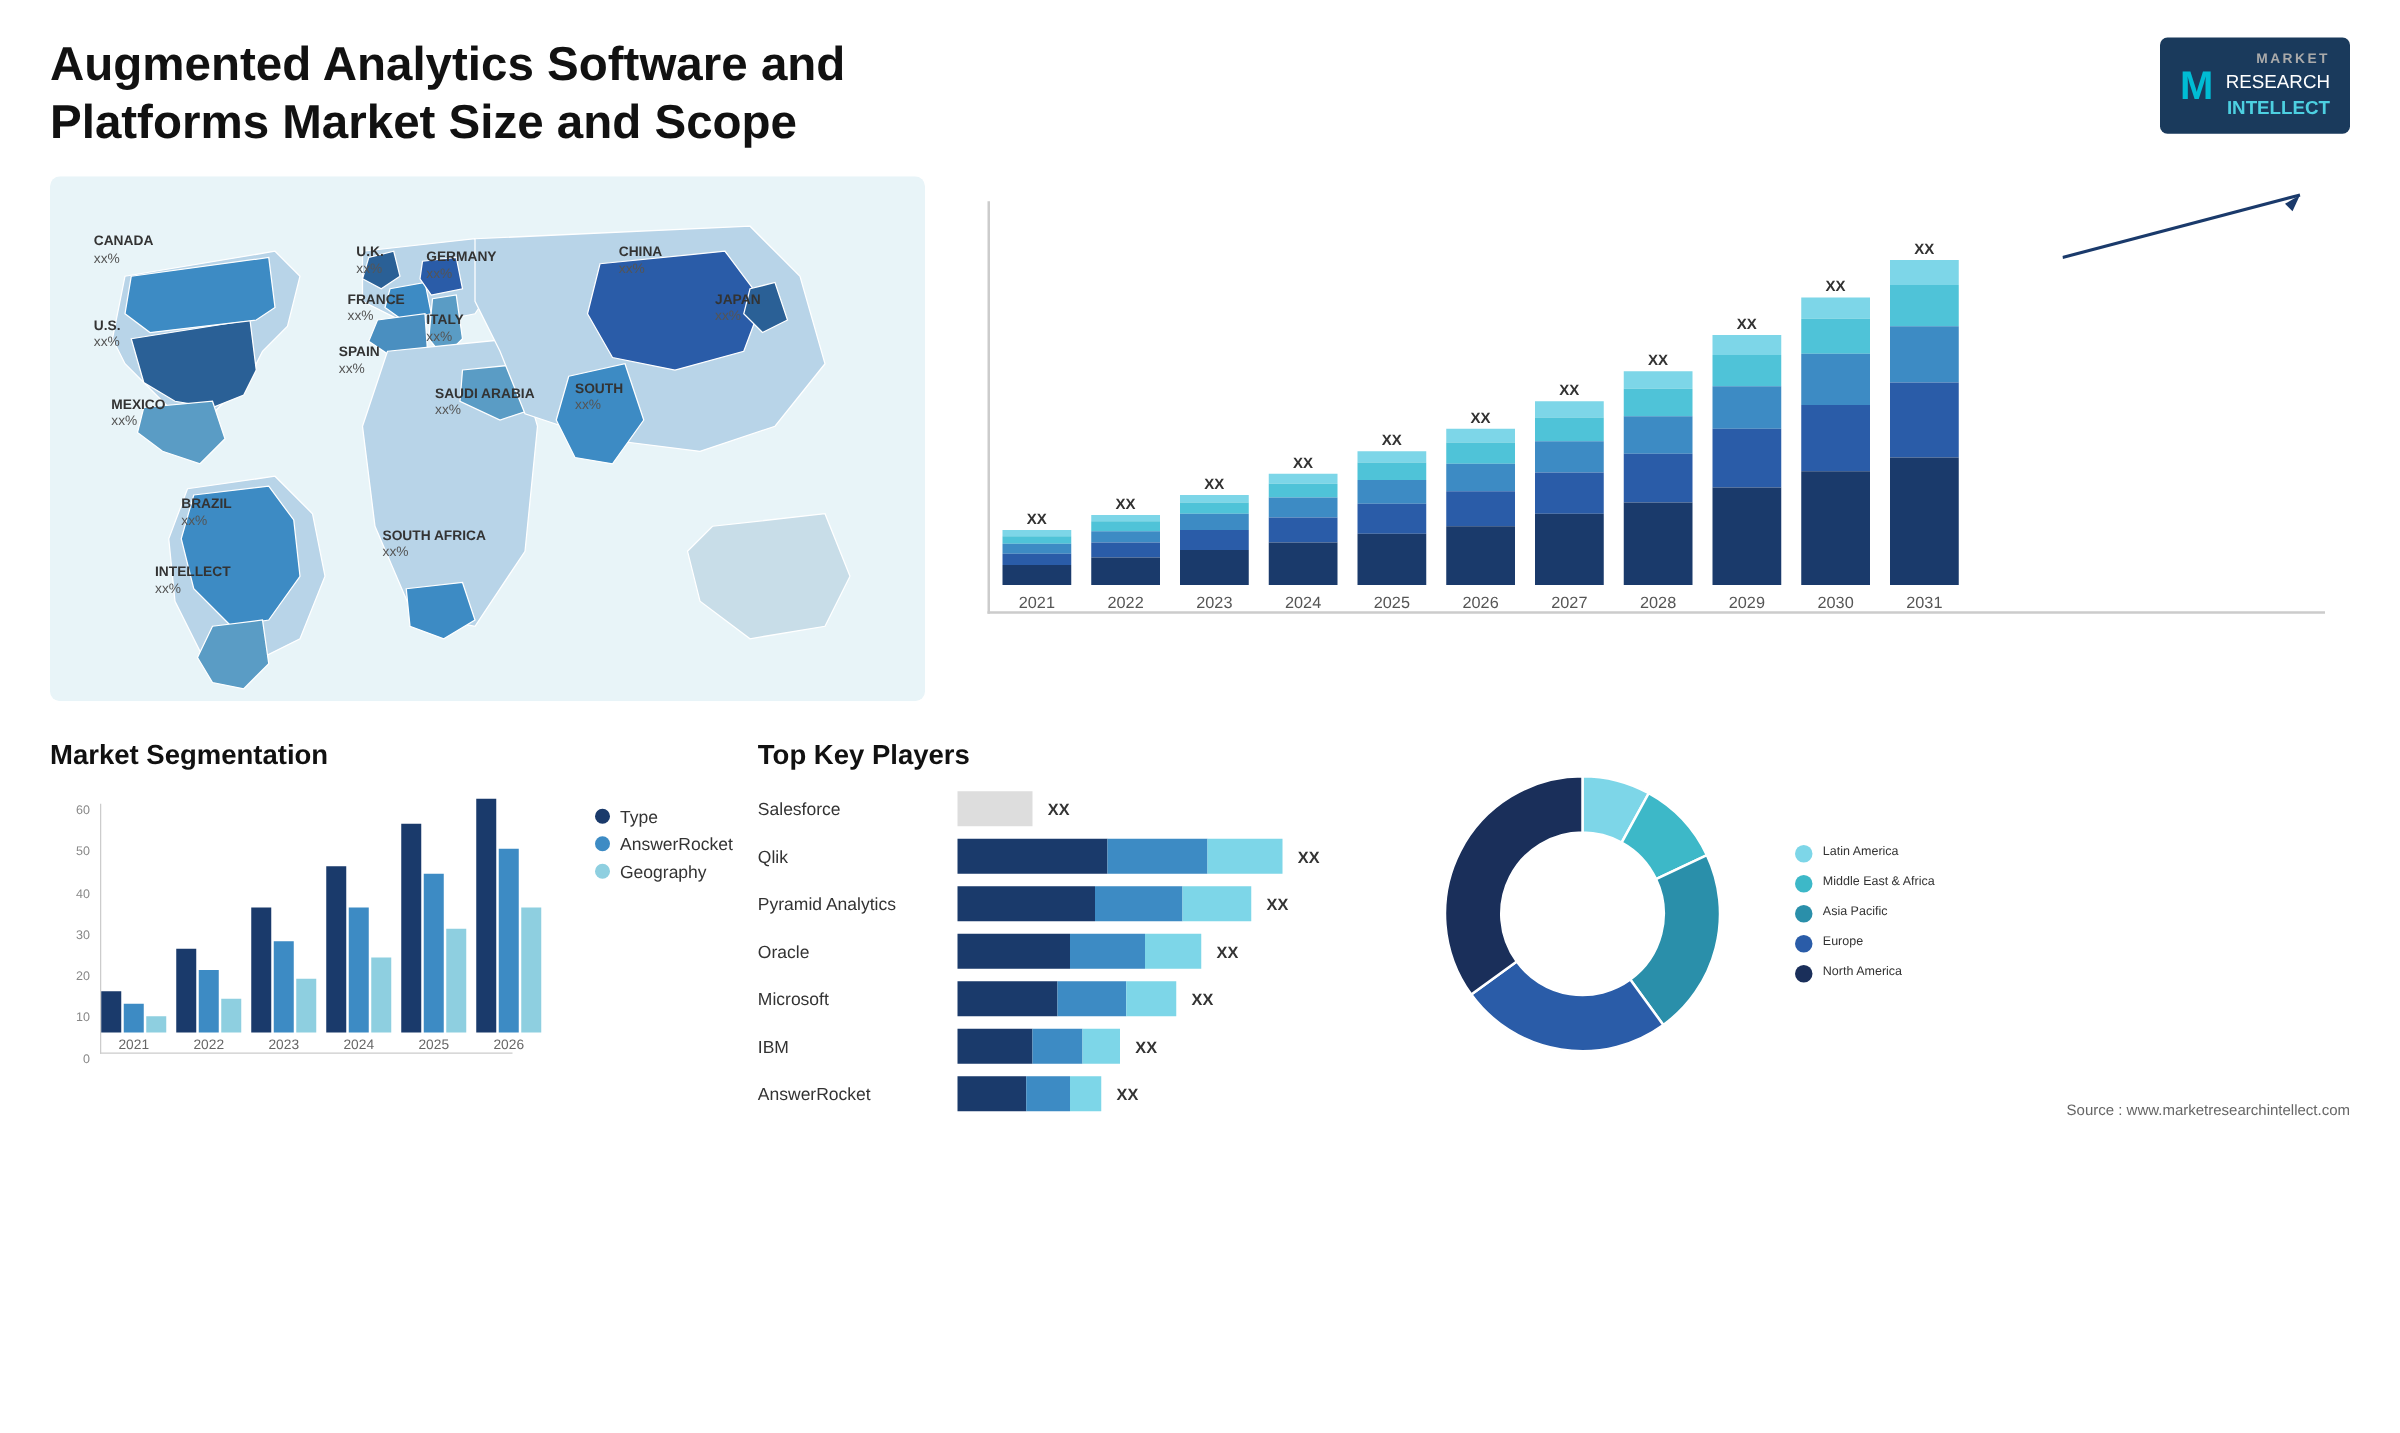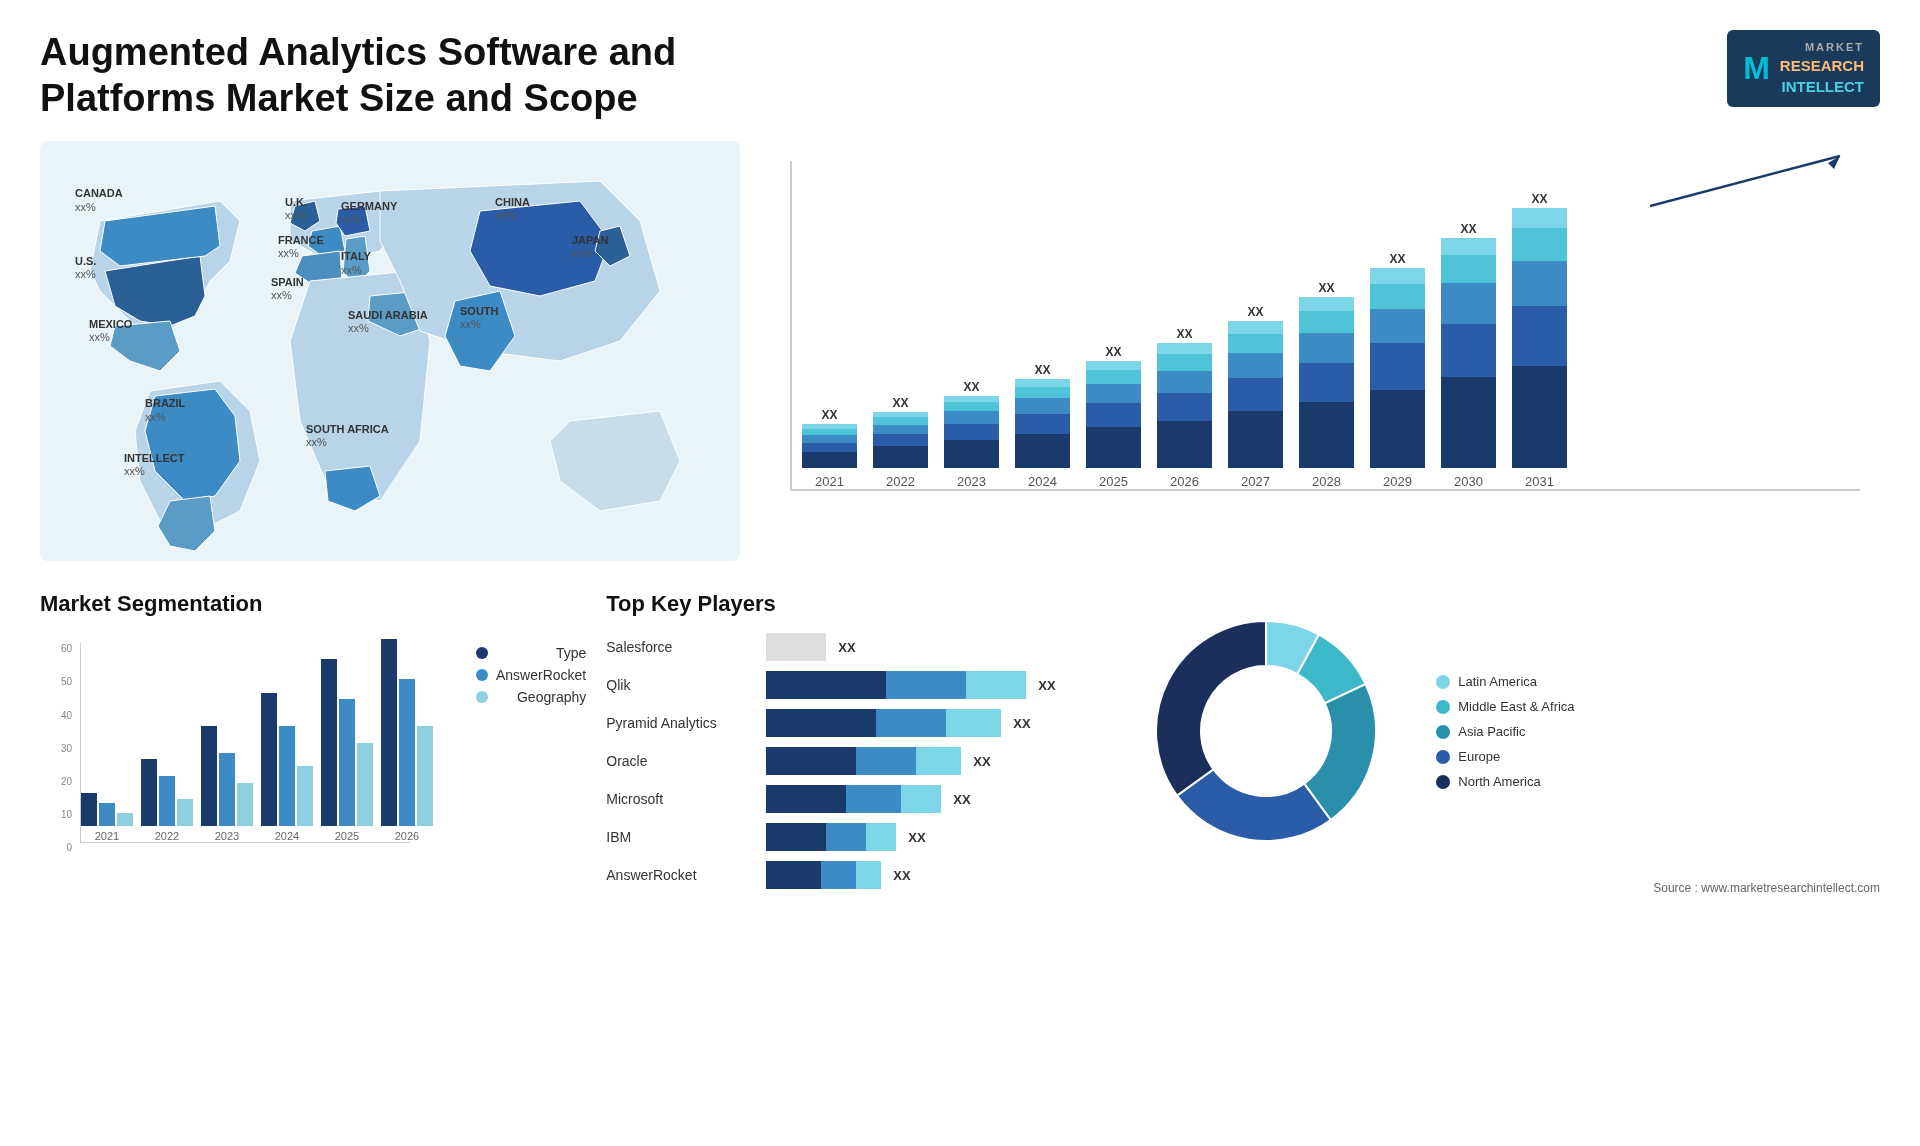--- a/index.html
+++ b/index.html
@@ -43,21 +43,21 @@
       align-items: center;
       gap: 10px;
     }
     .logo-m {
       font-size: 32px;
       font-weight: 900;
       color: #00bcd4;
     }
     .logo-text { text-align: right; }
     .logo-text .brand { font-size: 11px; letter-spacing: 2px; color: #aaa; }
-    .logo-text .name1 { font-size: 15px; color: #fdba74; font-weight: 700; }
+    .logo-text .name1 { font-size: 15px; color: #ffffff; font-weight: 400; }
     .logo-text .name3 { font-size: 15px; color: #4dd0e1; font-weight: 700; }
 
     
     .top-row {
       display: flex;
       gap: 30px;
       margin-bottom: 30px;
     }
     .map-section {
       flex: 0 0 700px;
@@ -166,21 +166,20 @@
       display: flex;
       flex-direction: column;
       gap: 6px;
       margin-left: 40px;
     }
     .seg-legend-item {
       display: flex;
       align-items: center;
       gap: 8px;
       font-size: 14px;
-      justify-content: space-between;
     }
     .legend-dot {
       width: 12px;
       height: 12px;
       border-radius: 50%;
     }
 
     
     .players-list {
       display: flex;
@@ -224,23 +223,23 @@
       align-items: center;
       gap: 30px;
     }
     .donut-legend {
       display: flex;
       flex-direction: column;
       gap: 10px;
     }
     .donut-legend-item {
       display: flex;
-      align-items: flex-end;
+      align-items: flex-start;
       gap: 8px;
-      font-size: 13px;
+      font-size: 10px;
     }
     .donut-dot {
       width: 14px;
       height: 14px;
       border-radius: 50%;
     }
 
     .source-text {
       font-size: 12px;
       color: #666;

